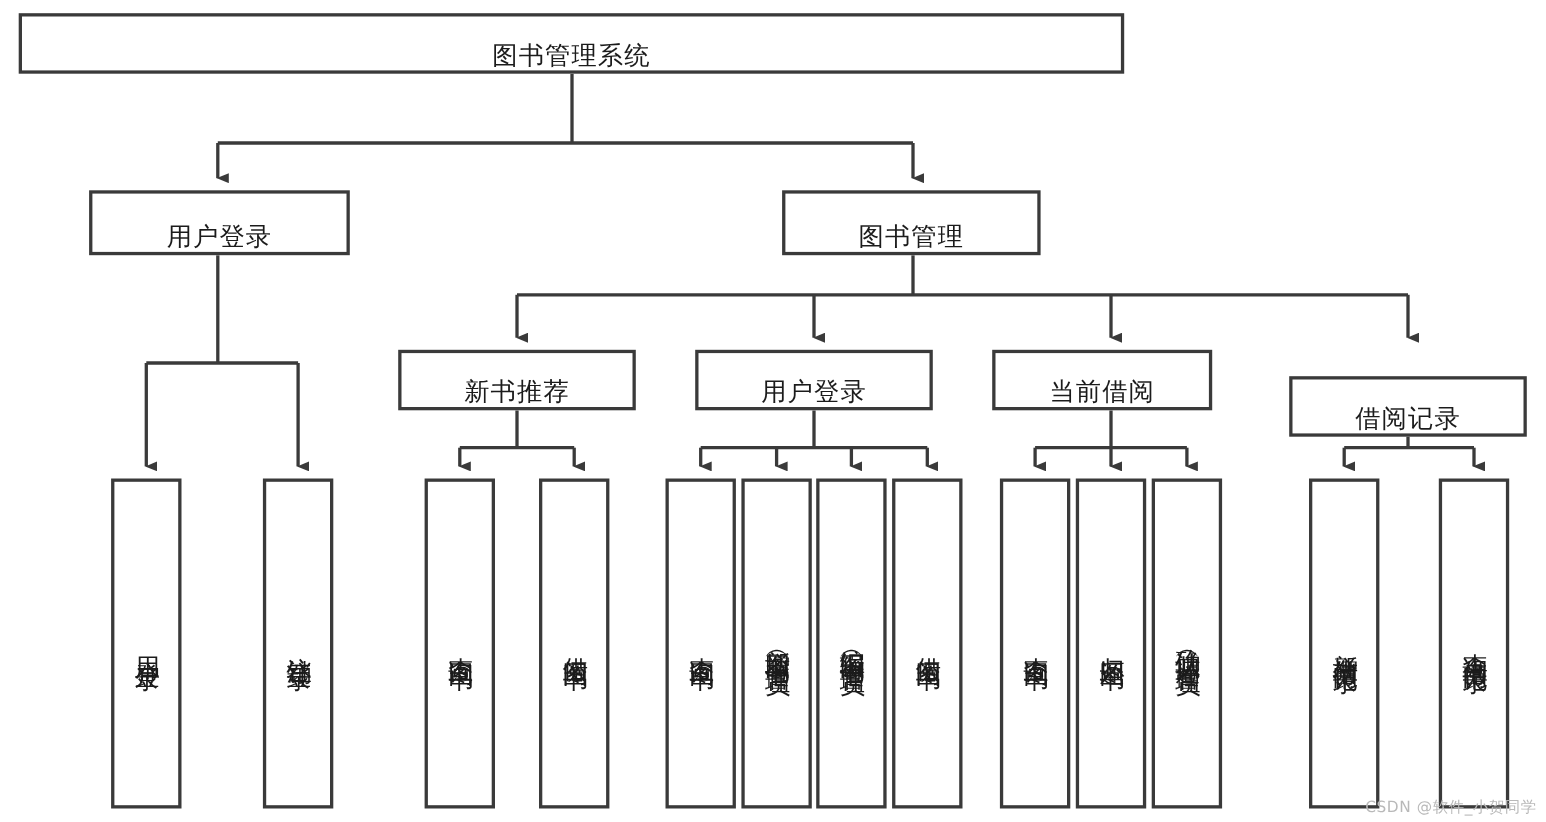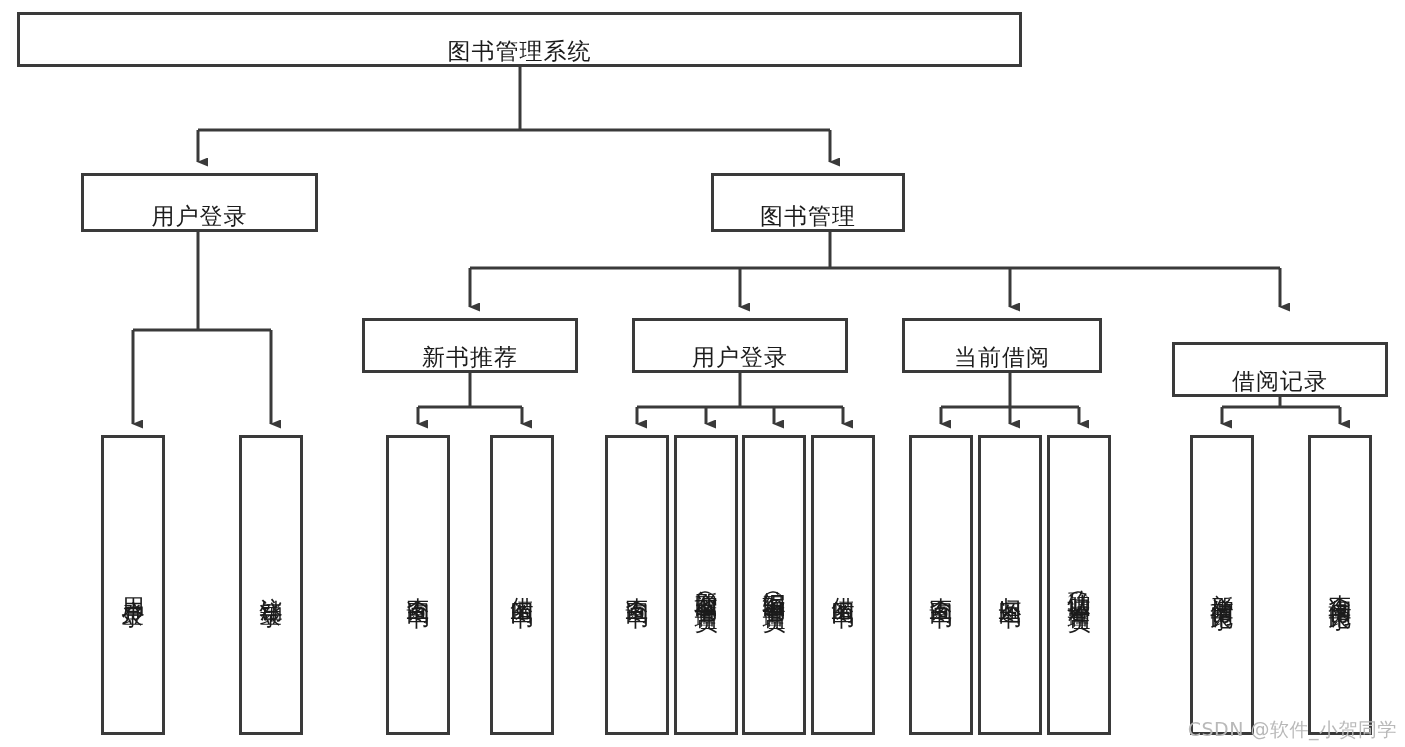--- a/index.html
+++ b/index.html
@@ -58,21 +58,21 @@
     position: absolute;
     left: 0; top: 0;
     width: 1405px;
     height: 747px;
     pointer-events: none;
   }
   .watermark {
     position: absolute;
     right: 8px;
     bottom: 4px;
-    font-size: 19px;
+    font-size: 14px;
     color: #b9b9b9;
     white-space: nowrap;
     letter-spacing: 0.5px;
     margin-top: 41px;
   }
 </style>
 </head>
 <body>
 
 <div id="diagram-root">
@@ -154,21 +154,21 @@
   </svg>
 
   <div class="node-box" style="left:17px; top:12px; width:1005px; height:55px;">
     <span class="node-label-h">图书管理系统</span>
   </div>
 
   <div class="node-box" style="left:81px; top:173px; width:237px; height:59px;">
     <span class="node-label-h">用户登录</span>
   </div>
 
-  <div class="node-box" style="left:711px; top:173px; width:194px; height:59px;">
+  <div class="node-box" style="left:711px; top:173px; width:235px; height:59px;">
     <span class="node-label-h">图书管理</span>
   </div>
 
   <div class="node-box" style="left:362px; top:318px; width:216px; height:55px;">
     <span class="node-label-h">新书推荐</span>
   </div>
 
   <div class="node-box" style="left:632px; top:318px; width:216px; height:55px;">
     <span class="node-label-h">用户登录</span>
   </div>

